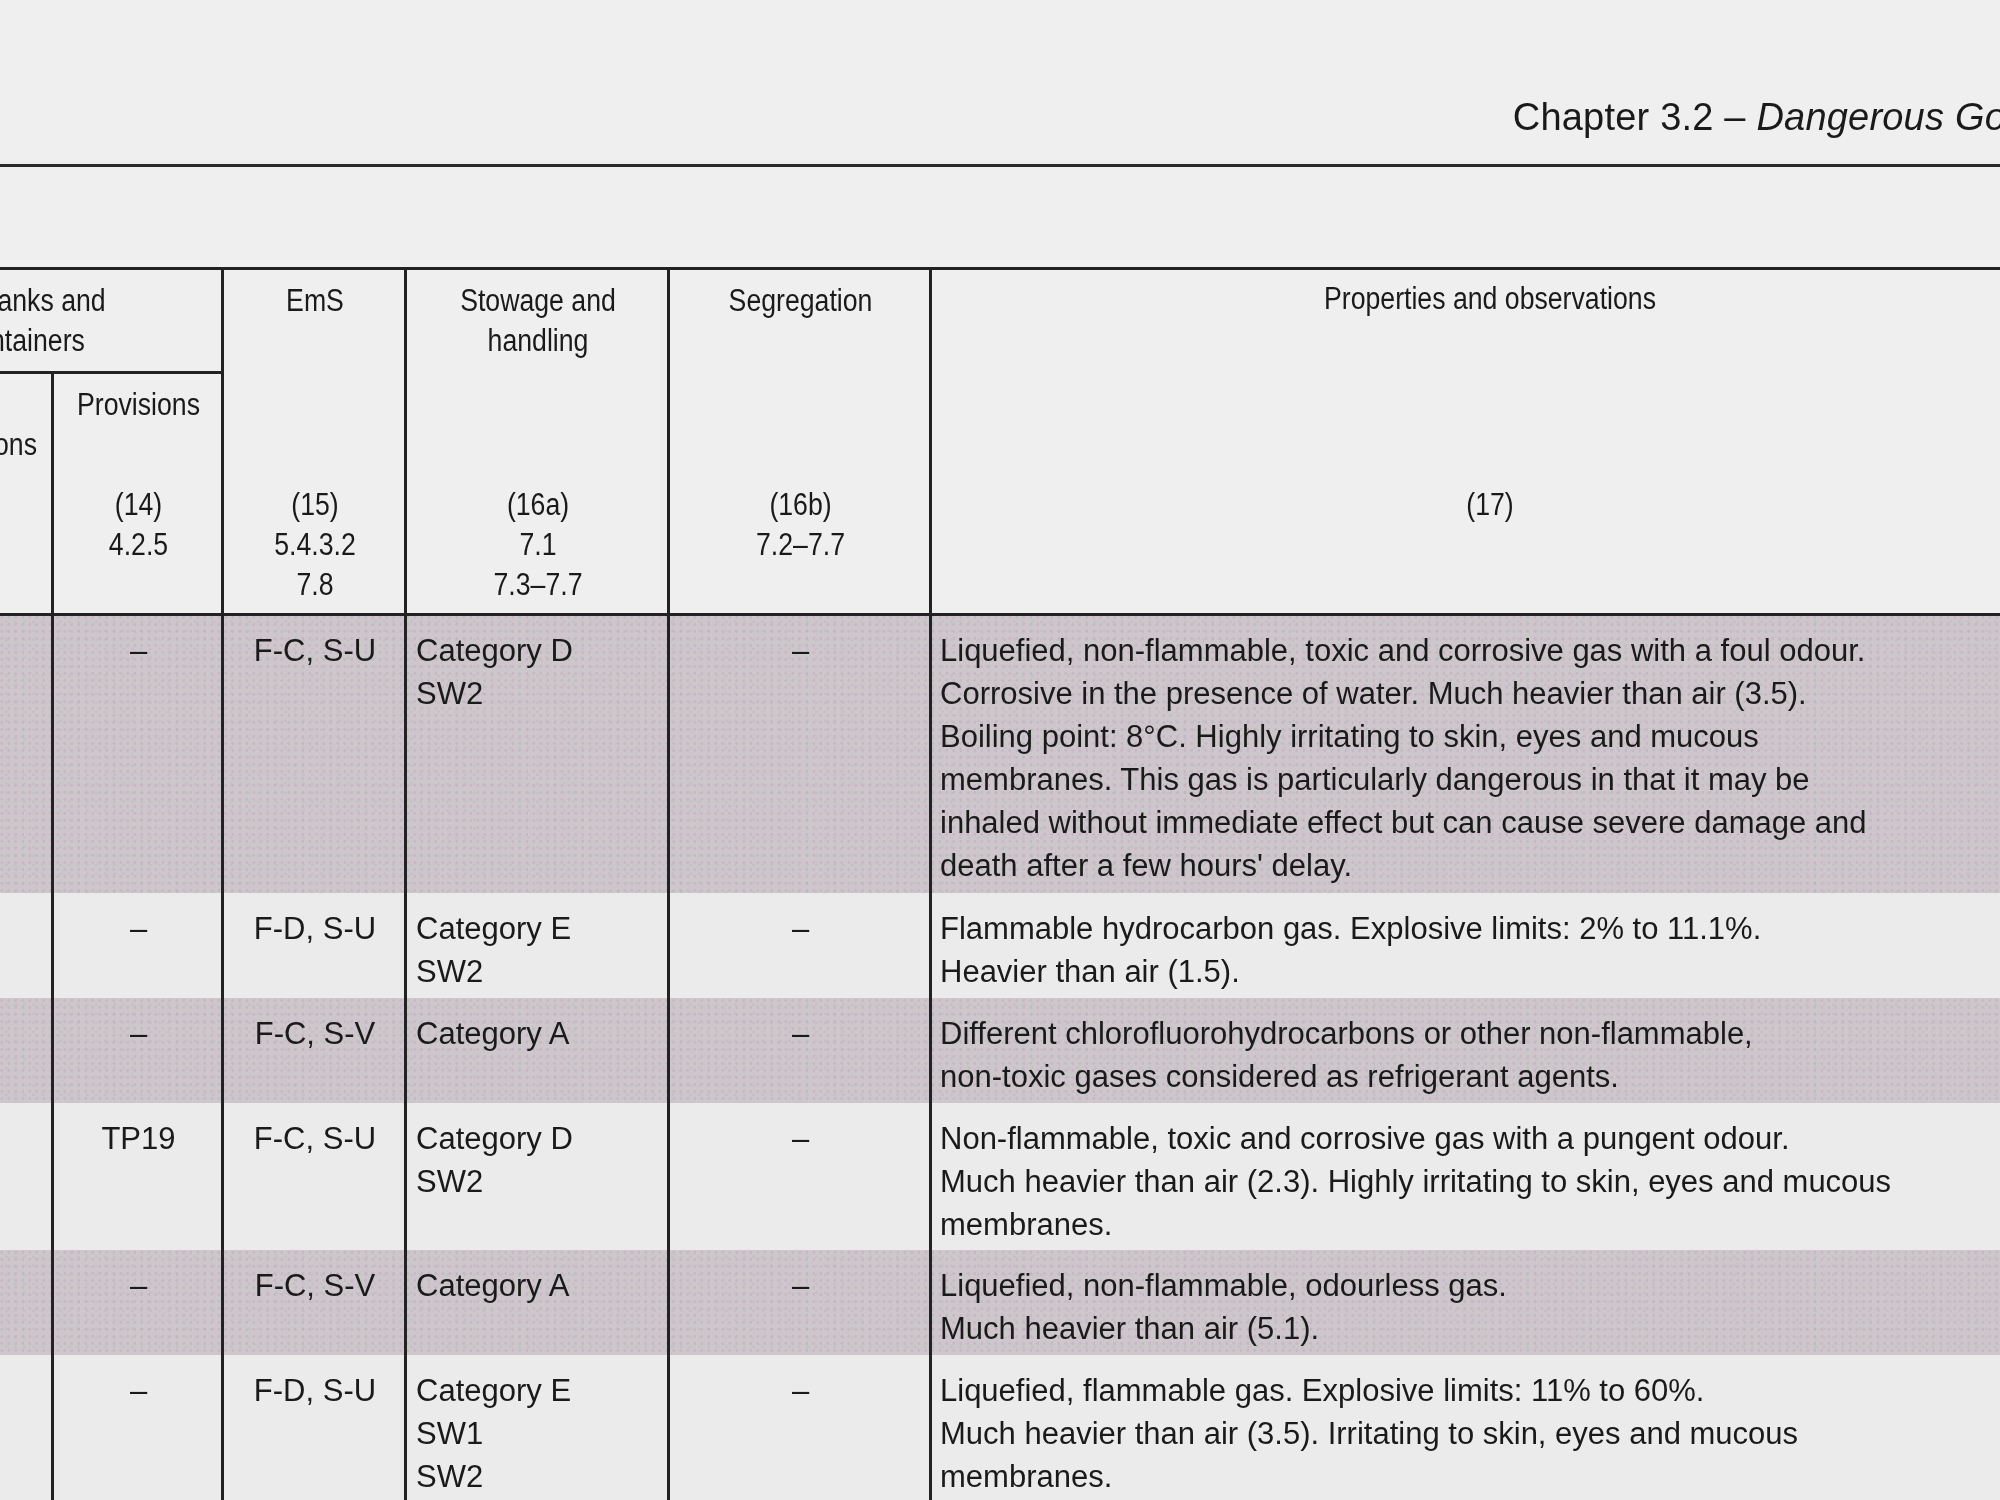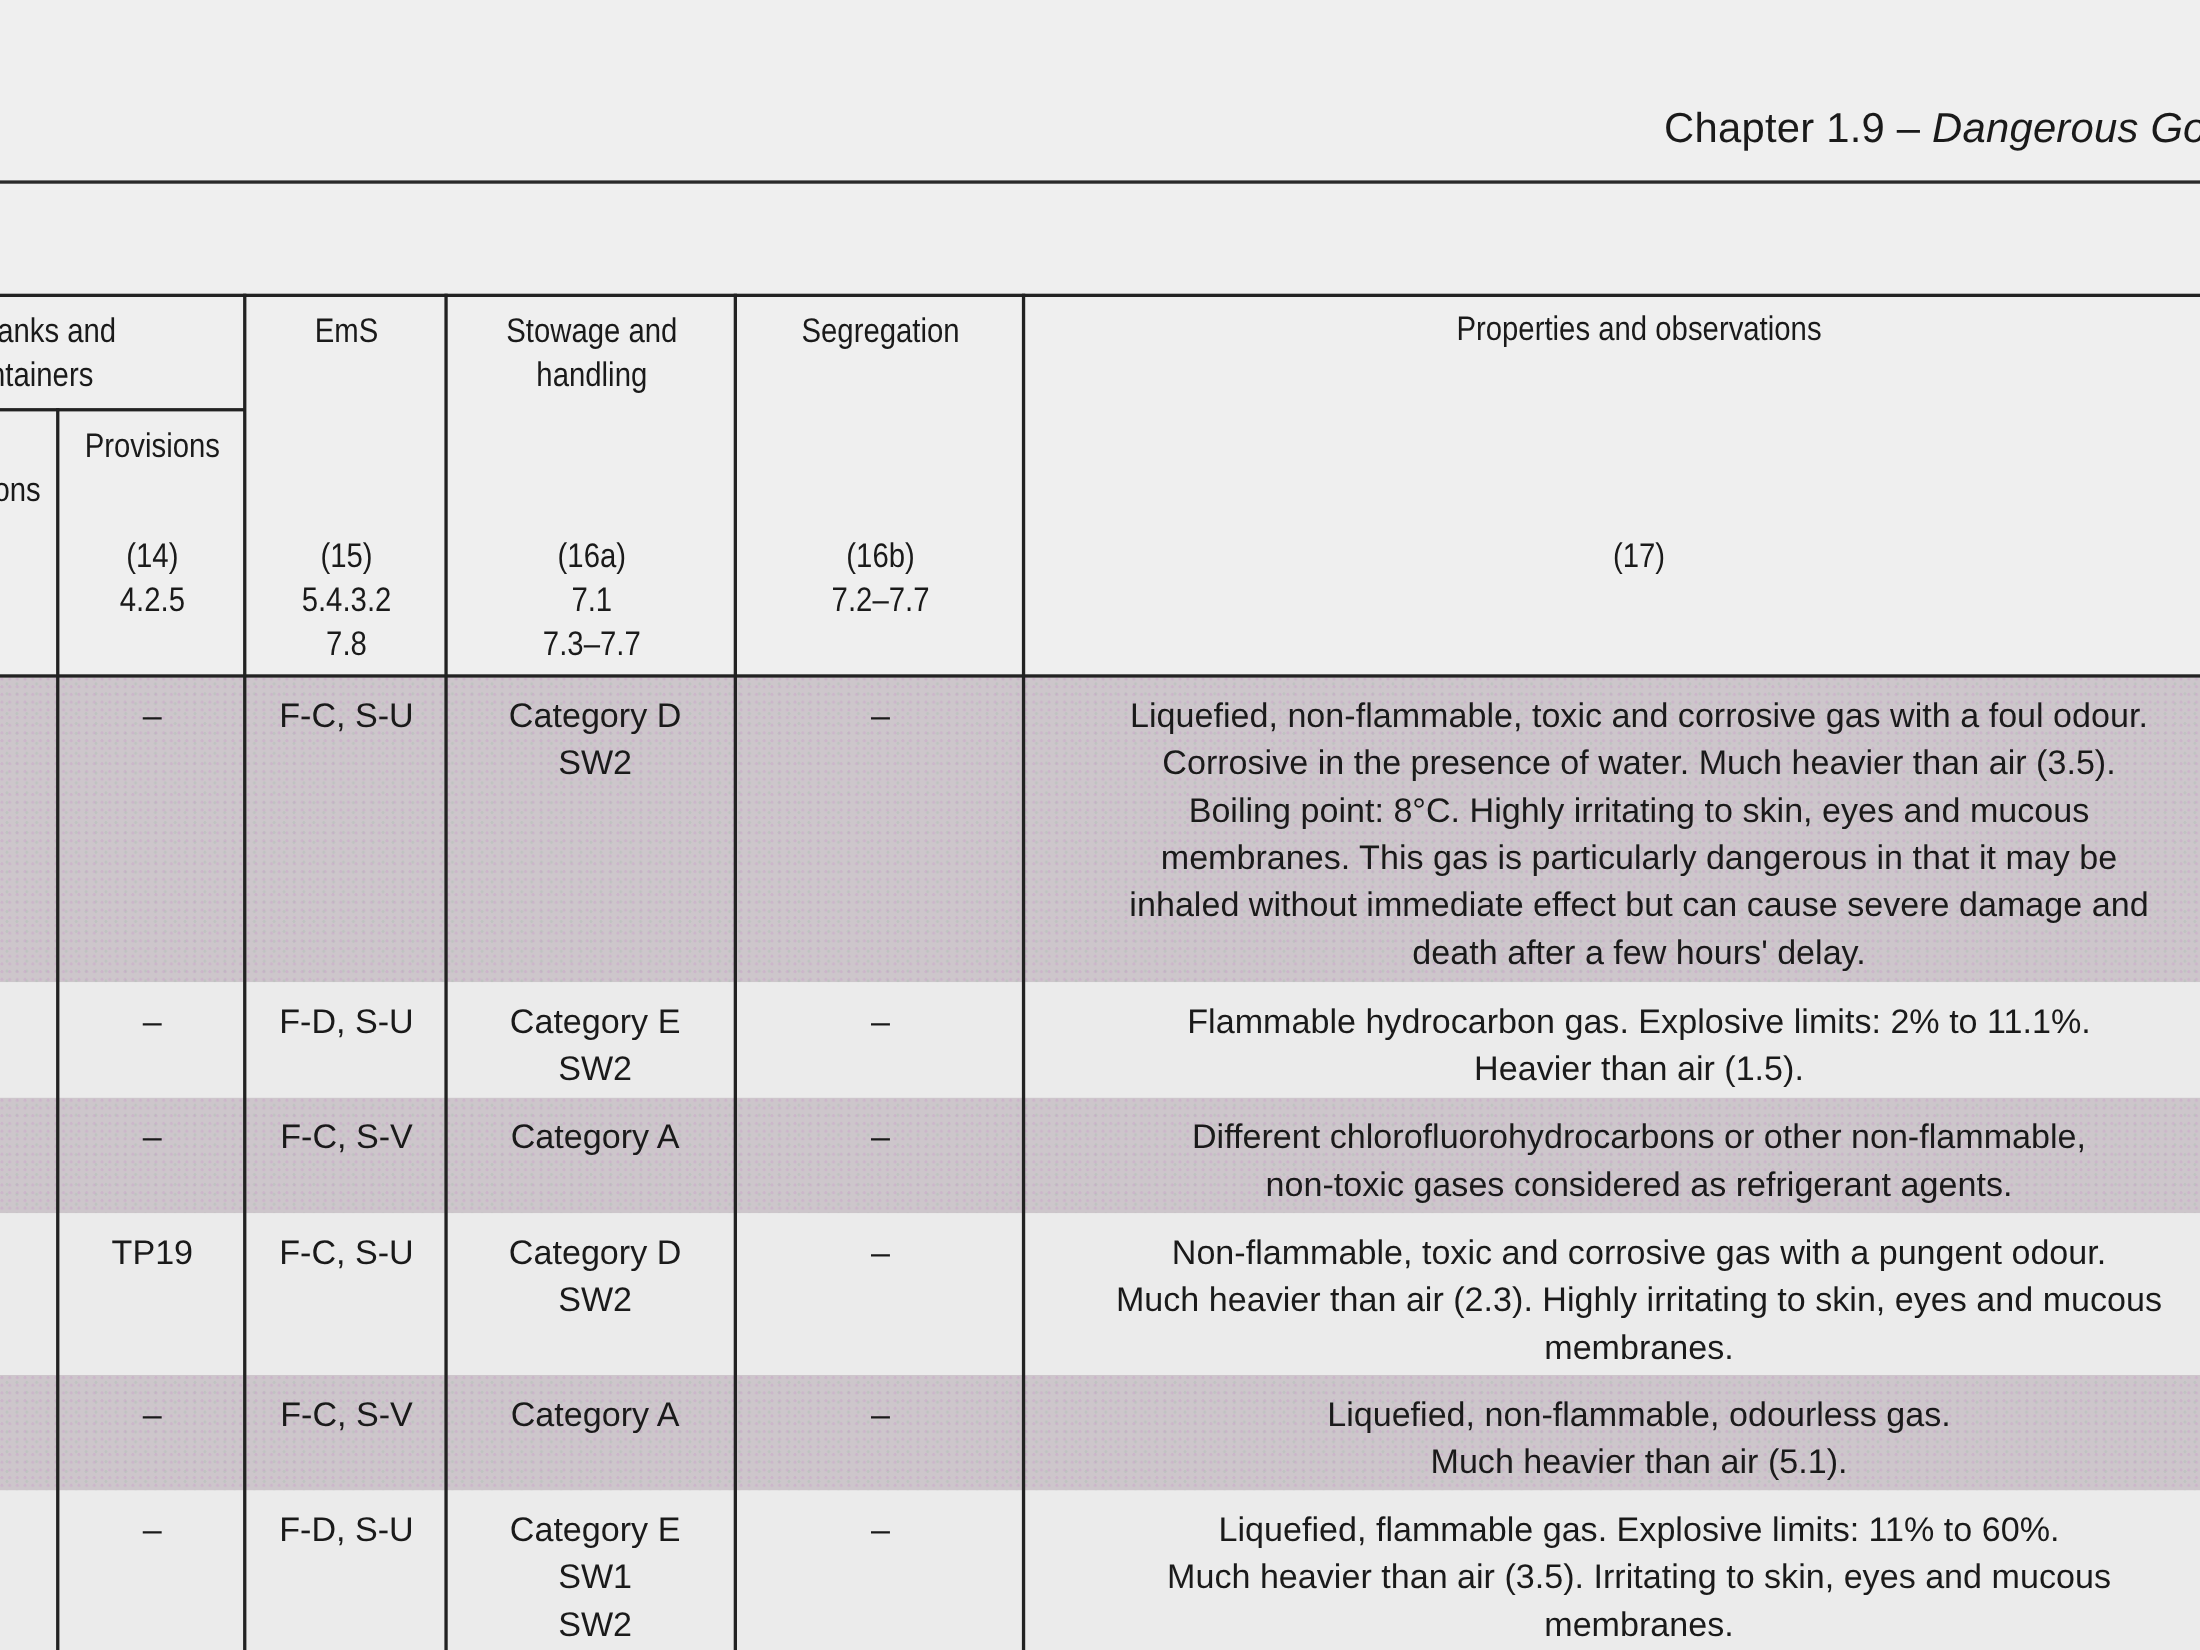--- a/index.html
+++ b/index.html
@@ -23,32 +23,32 @@
   .hline { position: absolute; background: #222; height: 3px; }
   .vline { position: absolute; background: #222; width: 3px; }
   .band { position: absolute; left: 0; width: 2000px; }
   .band.shade {
     background:
       radial-gradient(circle at 25% 35%, rgba(200,150,200,0.35) 0 1.2px, transparent 1.6px) 0 0/7px 7px,
       radial-gradient(circle at 70% 75%, rgba(160,190,170,0.30) 0 1.2px, transparent 1.6px) 0 0/9px 9px,
       #cdc6cb;
   }
   .band.plain { background: #ebebeb; }
-  .cell { position: absolute; box-sizing: border-box; text-align: center; }
+  .cell { position: absolute; box-sizing: border-box; }
   .hdr { font-family: "Liberation Sans", sans-serif; font-size: 31px; line-height: 40px; text-align: center; transform: scaleX(0.86); transform-origin: center top; }
   .ref { font-size: 31px; line-height: 40px; text-align: center; transform: scaleX(0.86); transform-origin: center top; }
   .body-txt { font-size: 31px; line-height: 43px; }
   .ctr { text-align: center; }
   .lines div { white-space: nowrap; }
 </style>
 </head>
 <body>
 
 <div class="page-head">
-  <span>Chapter 1.9 – </span><span class="it">Dangerous Go</span>
+  <span>Chapter 3.2 – </span><span class="it">Dangerous Go</span>
 </div>
 <div class="head-rule"></div>
 
 <div class="tbl" id="tbl">
 
   <div class="cell hdr lines" style="left:-10px; top:14px; width:160px; text-align:left; transform-origin:left top;">
     <div>tanks and</div>
     <div>ntainers</div>
   </div>
   <div class="cell hdr" style="left:-6px; top:158px; width:60px; text-align:left; transform-origin:left top;">ons</div>

